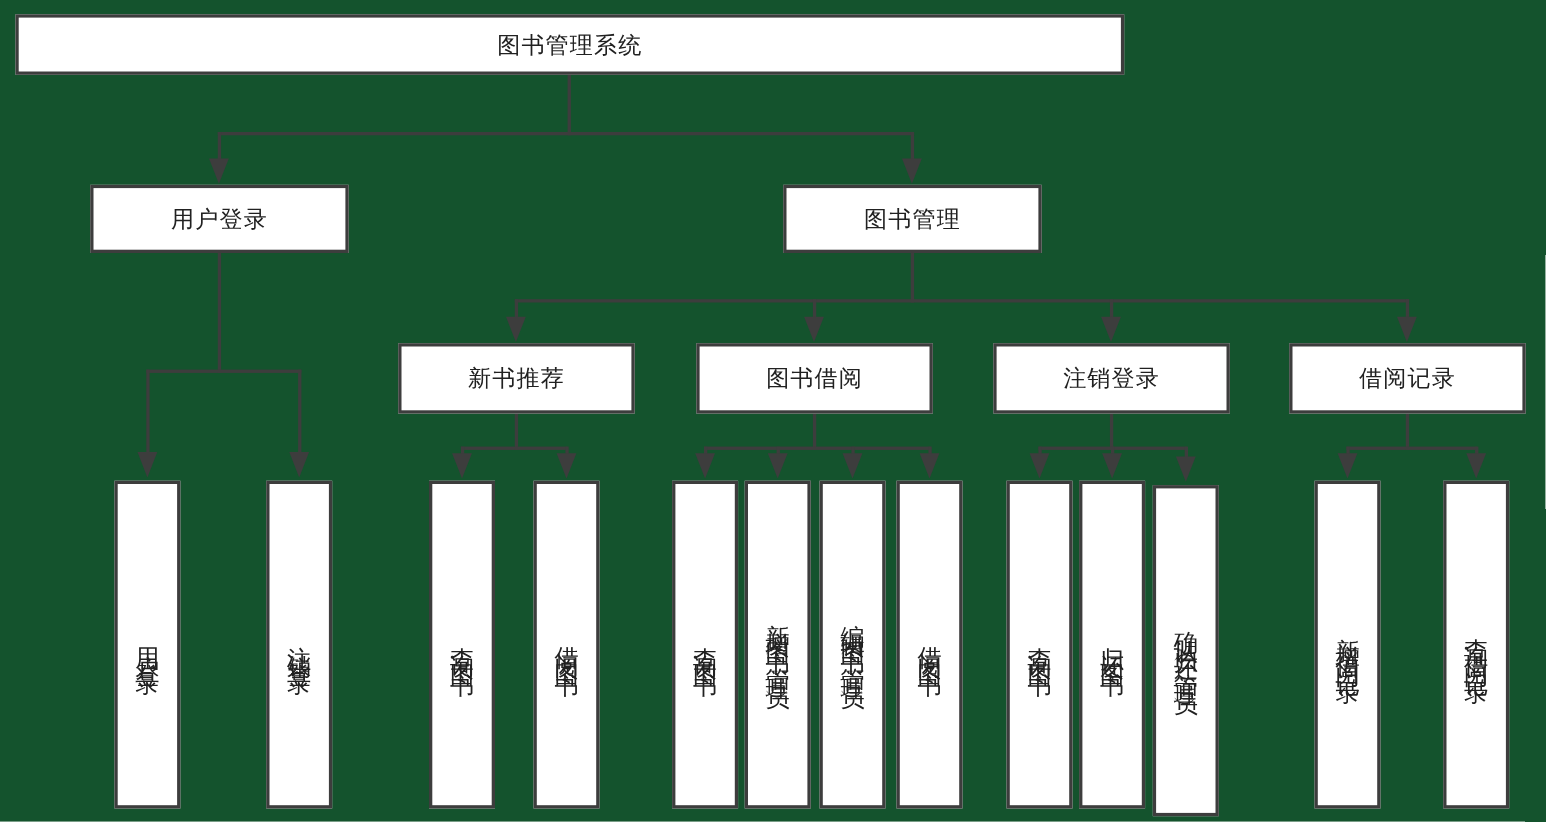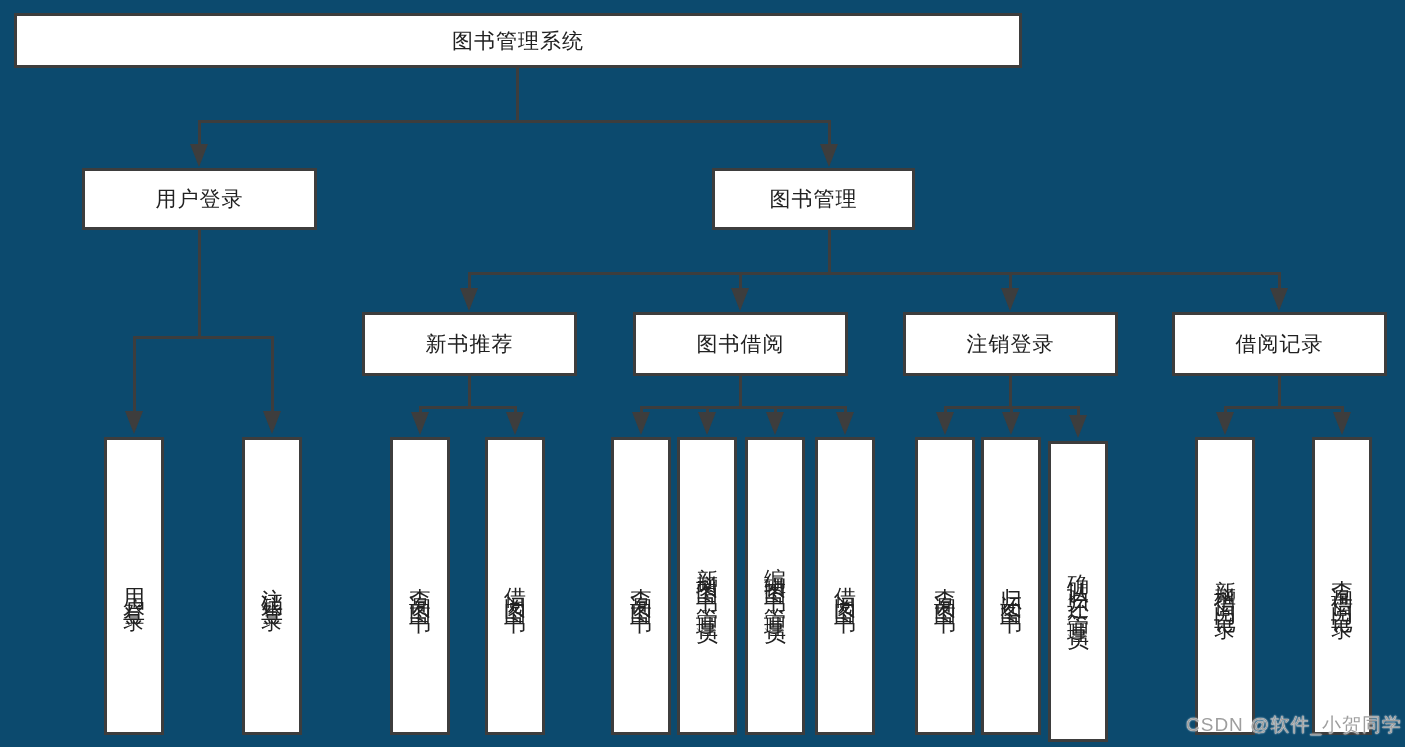--- a/index.html
+++ b/index.html
@@ -4,21 +4,21 @@
 <style>
   :root{
     --line:#3d3d3d;
     --text:#212121;
     --wm:#9e9e9e;
   }
   html,body{margin:0;padding:0;background:#fff;}
   #canvas{
     position:relative;
     width:1405px;height:747px;
-    background:#0c4a6e;
+    background:#14532d;
     font-family:"Liberation Sans","DejaVu Sans",sans-serif;
     overflow:hidden;
   }
   .node{
     position:absolute;
     box-sizing:border-box;
     border:3px solid var(--line);
     background:#fff;
     display:flex;align-items:center;justify-content:center;
     color:var(--text);
@@ -118,21 +118,21 @@
   <div class="v" style="left:1341px;top:406px;height:8px;"></div>
   <div class="arr" style="left:1333px;top:412px;"></div>
 
   <div class="node" style="left:14px;top:13px;width:1008px;height:55px;">
     <span>图书管理系统</span>
   </div>
 
   <div class="node" style="left:82px;top:168px;width:235px;height:62px;">
     <span>用户登录</span>
   </div>
-  <div class="node" style="left:712px;top:168px;width:203px;height:62px;">
+  <div class="node" style="left:712px;top:168px;width:235px;height:62px;">
     <span>图书管理</span>
   </div>
 
   <div class="node" style="left:362px;top:312px;width:215px;height:64px;">
     <span>新书推荐</span>
   </div>
   <div class="node" style="left:633px;top:312px;width:215px;height:64px;">
     <span>图书借阅</span>
   </div>
   <div class="node" style="left:903px;top:312px;width:215px;height:64px;">
@@ -179,15 +179,14 @@
     <span class="vtext">确认归还（管理员）</span>
   </div>
 
   <div class="node leaf" style="left:1195px;top:437px;width:60px;height:298px;">
     <span class="vtext">新增借阅记录</span>
   </div>
   <div class="node leaf" style="left:1312px;top:437px;width:60px;height:298px;">
     <span class="vtext">查询借阅记录</span>
   </div>
 
-  <div class="watermark">CSDN @软件_小贺同学</div>
 
 </div>
 
 </body></html>

